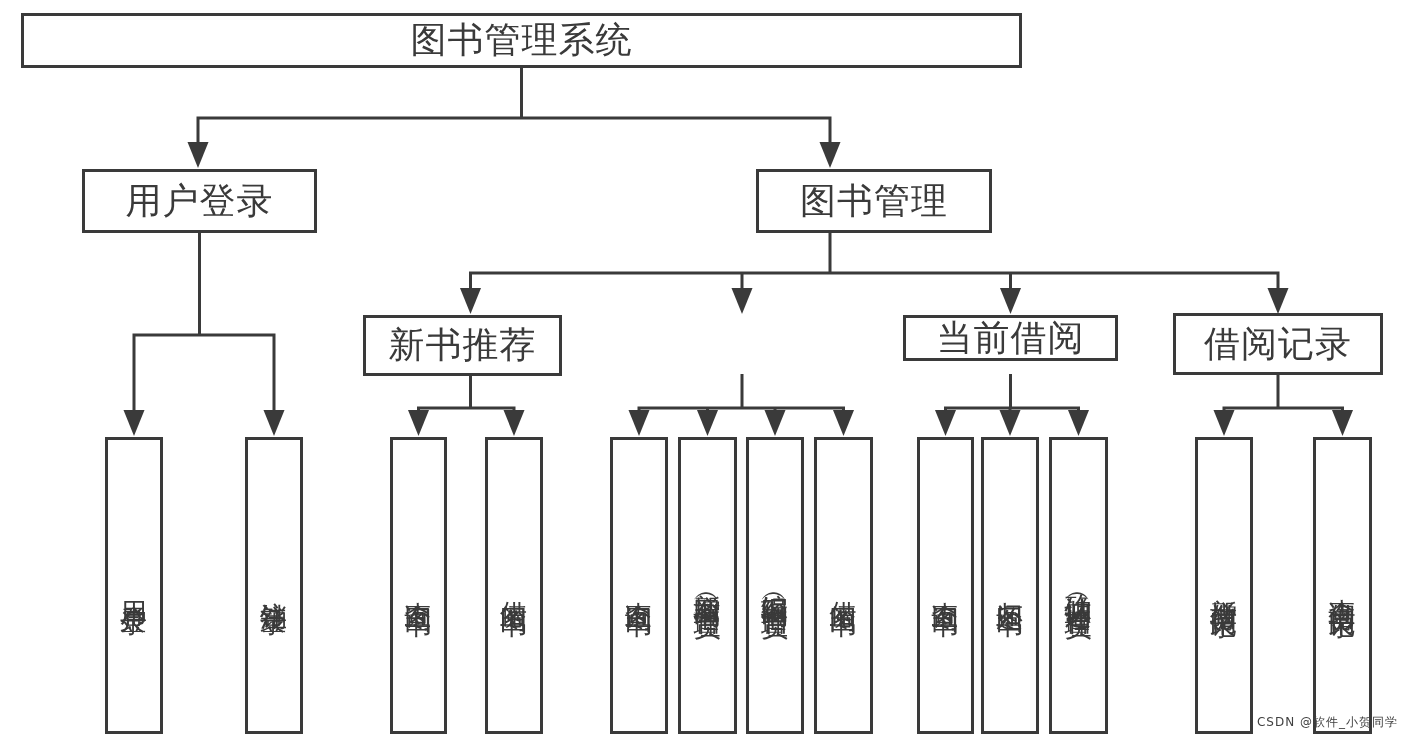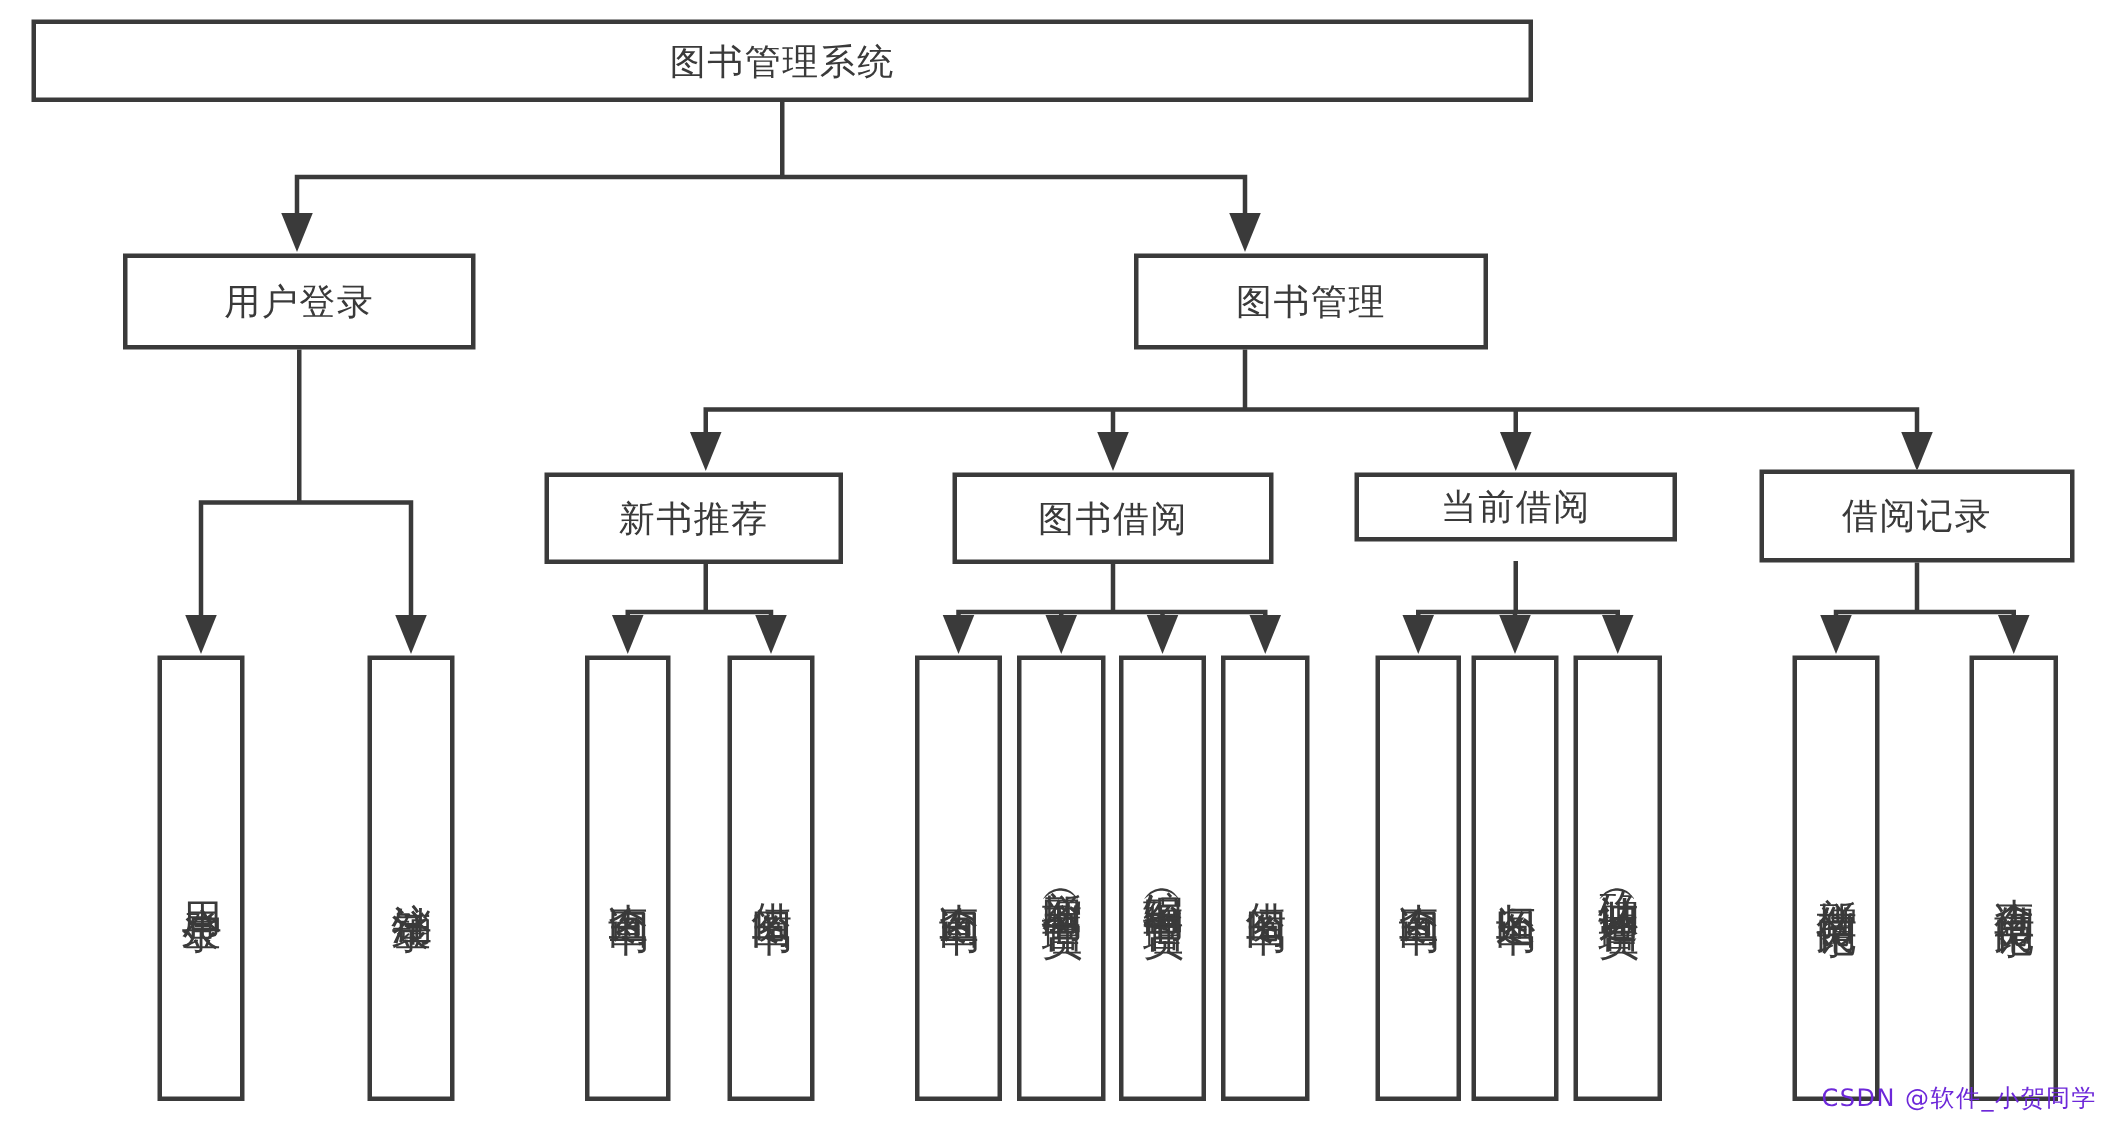--- a/index.html
+++ b/index.html
@@ -14,34 +14,34 @@
   .box{
     position:absolute;
     box-sizing:border-box;
     border:3px solid #3a3a3a;
     background:#ffffff;
     display:flex;
     align-items:center;
     justify-content:center;
     color:#3a3a3a;
   }
-  .hbox{font-size:24px;letter-spacing:1px;white-space:nowrap;}
+  .hbox{font-size:36px;letter-spacing:1px;white-space:nowrap;}
   .vbox span{
     writing-mode:vertical-rl;
     text-orientation:mixed;
     font-size:27px;
     letter-spacing:3px;
     line-height:1;
     white-space:nowrap;
   }
   .watermark{
     position:absolute;
-    right:7px;bottom:4px;
-    font-size:16px;
-    color:#6d28d9;
+    right:7px;bottom:16px;
+    font-size:12px;
+    color:#404040;
     letter-spacing:1px;
     white-space:nowrap;
   }
 </style>
 </head>
 <body>
 
 <div class="canvas">
 
   <svg class="connector-layer" width="1405" height="747" viewBox="0 0 1405 747">
@@ -91,23 +91,20 @@
   <div class="box hbox" style="left:82px;top:169px;width:235px;height:64px;">
     <span>用户登录</span>
   </div>
   <div class="box hbox" style="left:712px;top:169px;width:236px;height:64px;margin-left:44px;">
     <span>图书管理</span>
   </div>
 
   <div class="box hbox" style="left:363px;top:315px;width:199px;height:61px;">
     <span>新书推荐</span>
   </div>
-  <div class="box hbox" style="left:635px;top:315px;width:214px;height:61px;">
-    <span>图书借阅</span>
-  </div>
   <div class="box hbox" style="left:903px;top:315px;width:215px;height:46px;align-items:center;">
     <span>当前借阅</span>
   </div>
   <div class="box hbox" style="left:1173px;top:313px;width:210px;height:62px;">
     <span>借阅记录</span>
   </div>
 
   <div class="box vbox" style="left:105px;top:437px;width:58px;height:297px;">
     <span>用户登录</span>
   </div>

